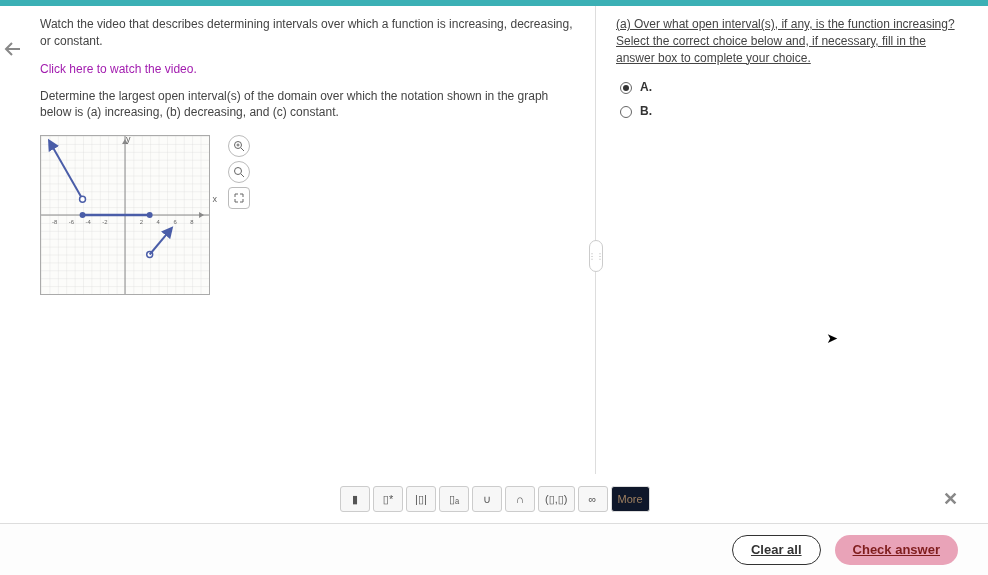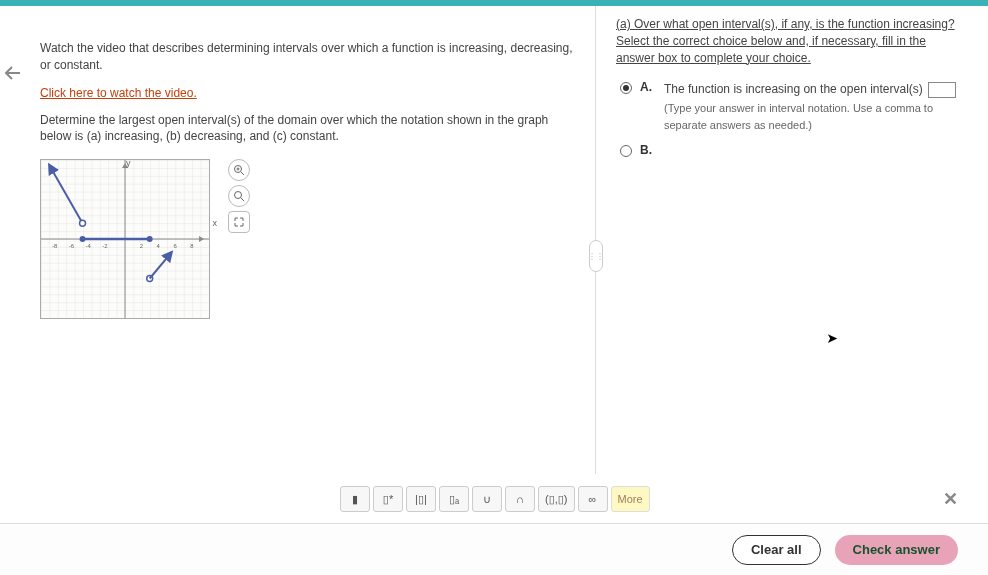--- a/index.html
+++ b/index.html
@@ -1,23 +1,23 @@
 <!DOCTYPE html>
 <html><head>
   <meta charset="utf-8">
   <style>
     * { box-sizing: border-box; margin: 0; padding: 0; }
     body { font-family: Arial, sans-serif; font-size: 12px; background: #e8e8e8; width: 988px; height: 575px; overflow: hidden; }
     .page { background: #fff; width: 988px; height: 575px; position: relative; }
     .topbar { height: 6px; background: #3bb0b5; }
     .content { display: flex; height: 468px; }
-    .left-panel { width: 595px; padding: 10px 20px 10px 40px; position: relative; margin-top: 24px; }
+    .left-panel { width: 595px; padding: 10px 20px 10px 40px; position: relative; }
     .back-arrow { position: absolute; left: 0px; top: 30px; width: 26px; height: 26px; display: flex; align-items: center; justify-content: center; color: #888; font-size: 20px; cursor: pointer; }
     .instruction1 { color: #444; line-height: 1.4; margin-bottom: 12px; }
-    .video-link { color: #c2410c; text-decoration: underline; cursor: pointer; display: inline-block; margin-bottom: 12px; }
+    .video-link { color: #a21caf; cursor: pointer; display: inline-block; margin-bottom: 12px; }
     .instruction2 { color: #444; line-height: 1.4; margin-bottom: 14px; }
     .graph-area { display: flex; align-items: flex-start; gap: 10px; }
     .graph-box { width: 170px; height: 160px; border: 1px solid #aaa; position: relative; background: #fcfcfa; }
     .grid-svg { width: 100%; height: 100%; }
     .graph-label-y { position: absolute; top: -2px; left: 85px; font-size: 9px; color: #666; }
     .graph-label-x { position: absolute; top: 58px; right: -8px; font-size: 9px; color: #666; }
     .tools { display: flex; flex-direction: column; gap: 4px; margin-left: 8px; }
     .tool-btn { width: 22px; height: 22px; border: 1px solid #bbb; border-radius: 50%; background: #fff; display: flex; align-items: center; justify-content: center; font-size: 11px; color: #666; cursor: pointer; }
     .tool-btn.square { border-radius: 4px; }
     .divider { width: 1px; background: #ddd; position: relative; }
@@ -28,26 +28,26 @@
     .radio { width: 12px; height: 12px; border: 1px solid #666; border-radius: 50%; margin-top: 2px; display: flex; align-items: center; justify-content: center; flex-shrink: 0; cursor: pointer; }
     .radio.selected::after { content: ''; width: 6px; height: 6px; background: #333; border-radius: 50%; }
     .option-letter { font-weight: bold; color: #333; min-width: 16px; }
     .option-content { color: #444; line-height: 1.5; }
     .answer-box { display: inline-block; width: 28px; height: 16px; border: 1px solid #888; vertical-align: middle; margin-left: 2px; background: #fff; }
     .option-hint { color: #666; font-size: 11px; margin-top: 2px; }
     .cursor { position: absolute; right: 150px; top: 330px; font-size: 14px; }
     .toolbar { position: absolute; bottom: 56px; left: 0; right: 0; height: 40px; display: flex; align-items: center; padding: 0 30px; }
     .tb-center { display: flex; gap: 3px; margin-left: 310px; }
     .tb-btn { min-width: 30px; height: 26px; border: 1px solid #ccc; background: #f7f7f7; border-radius: 3px; display: flex; align-items: center; justify-content: center; font-size: 11px; color: #555; cursor: pointer; padding: 0 6px; }
-    .tb-btn.more { background: #fef9c3; color: #a08060; border-color: #ddd; }
+    .tb-btn.more { background: #0f172a; color: #a08060; border-color: #ddd; }
     .tb-close { margin-left: auto; font-size: 18px; color: #888; cursor: pointer; font-weight: bold; }
     .footer { position: absolute; bottom: 0; left: 0; right: 0; height: 52px; border-top: 1px solid #ddd; background: #fdfdfd; display: flex; align-items: center; justify-content: flex-end; padding: 0 30px; gap: 14px; }
-    .btn { height: 30px; padding: 0 18px; border-radius: 15px; font-size: 13px; font-weight: bold; cursor: pointer; display: flex; align-items: center; }
+    .btn { height: 30px; padding: 0 18px; border-radius: 15px; font-size: 13px; font-weight: bold; cursor: pointer; display: flex; align-items: center; text-decoration: underline; }
     .btn-clear { background: #fff; border: 1.5px solid #333; color: #333; }
-    .btn-check { background: #e9a3b8; border: none; color: #14532d; }
+    .btn-check { background: #e9a3b8; border: none; color: #7f1d1d; }
   </style>
 </head>
 <body>
 
 <div class="page">
   <div class="topbar"></div>
   <div class="content">
     <div class="left-panel">
       <div class="back-arrow">
         <svg width="18" height="18" viewBox="0 0 18 18">
@@ -116,25 +116,20 @@
       </div>
     </div>
     <div class="divider">
       <div class="divider-handle">⋮⋮</div>
     </div>
     <div class="right-panel">
       <p class="question-text">(a) Over what open interval(s), if any, is the function increasing? Select the correct choice below and, if necessary, fill in the answer box to complete your choice.</p>
       <div class="option">
         <div class="radio selected"></div>
         <span class="option-letter">A.</span>
-        <div class="option-content">
-          <span>The function is increasing on the open interval(s)</span>
-          <span class="answer-box"></span>
-          <div class="option-hint">(Type your answer in interval notation. Use a comma to separate answers as needed.)</div>
-        </div>
       </div>
       <div class="option">
         <div class="radio"></div>
         <span class="option-letter">B.</span>
       </div>
       <div class="cursor">➤</div>
     </div>
   </div>
   <div class="toolbar">
     <div class="tb-center">

